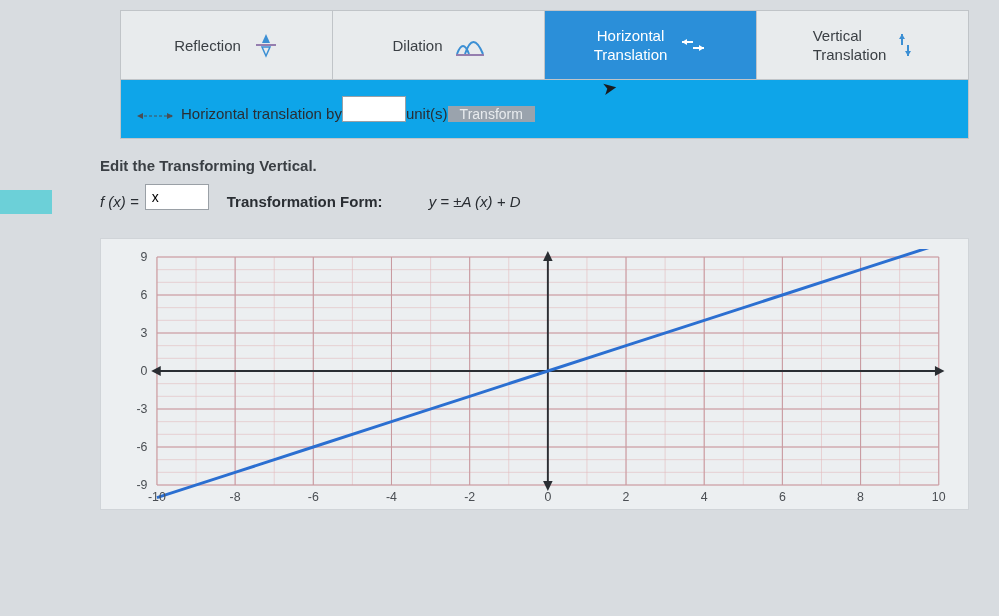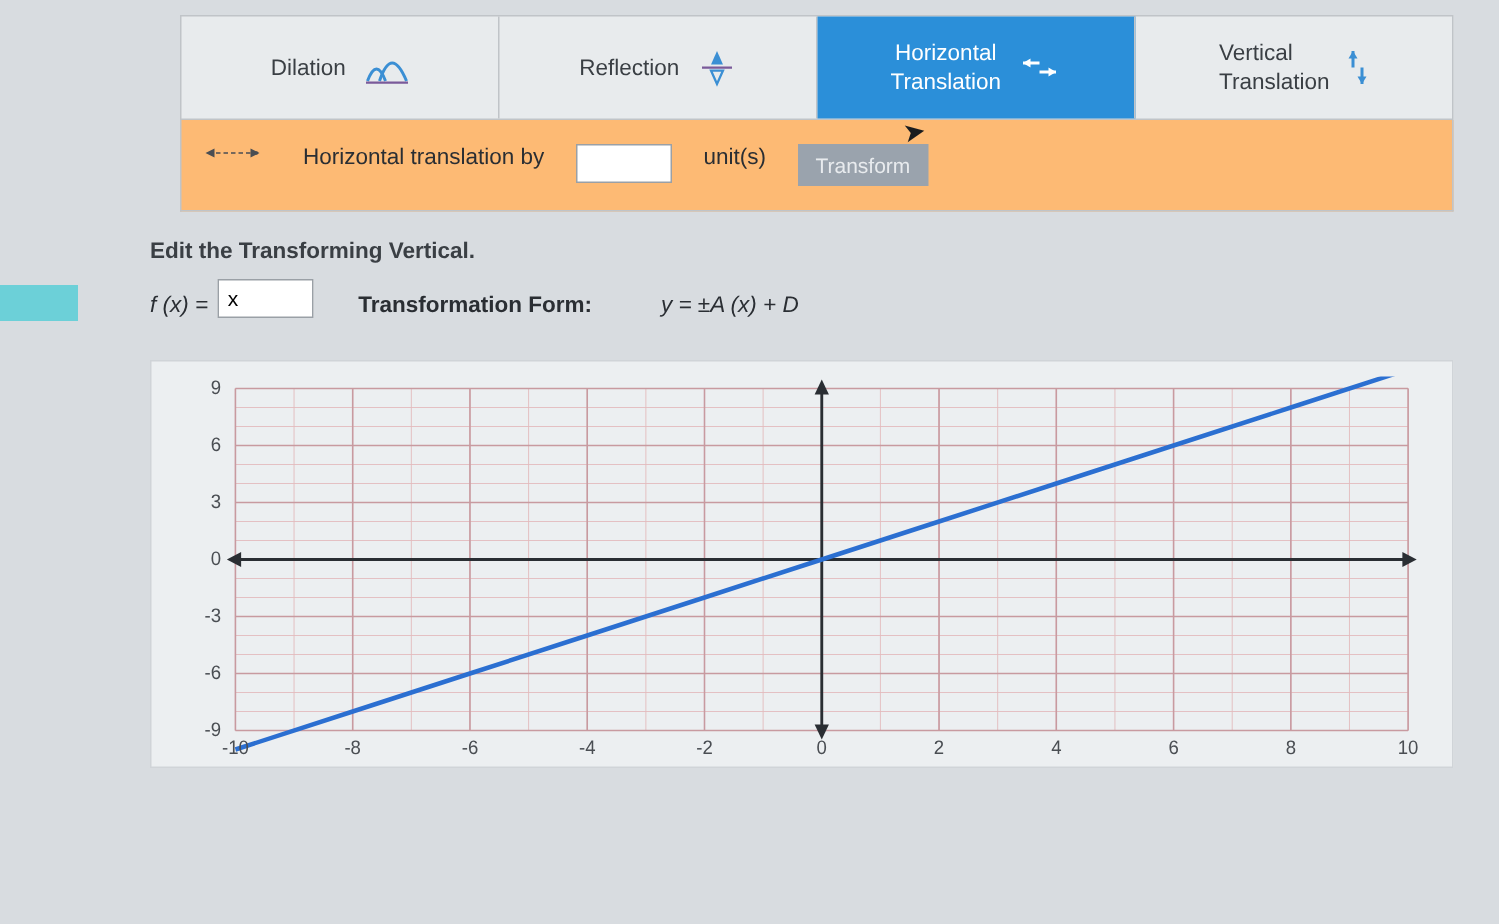--- a/index.html
+++ b/index.html
@@ -40,42 +40,42 @@
       cursor: pointer;
     }
     .tab:last-child { border-right: none; }
     .tab.active {
       background: #2b8fd9;
       color: #fff;
     }
     .tab-icon { display: inline-flex; }
     .control-row {
       display: flex;
-      align-items: flex-start;
-      gap: 21px;
+      align-items: flex-end;
+      gap: 0;
       border: 1px solid #c0c4c8;
       border-top: none;
-      background: #fdba74;
+      background: #0ea5e9;
       margin-left: 60px;
       margin-right: 10px;
       padding: 16px 14px;
       color: #2a2e33;
       font-size: 15px;
     }
     .h-arrow-icon { display: inline-flex; margin-right: 6px; }
     .num-input {
       width: 64px;
       height: 26px;
       border: 1px solid #9aa0a6;
       background: #fff;
       padding: 2px 6px;
       font-size: 14px;
     }
     .transform-btn {
-      height: 28px;
+      height: 16px;
       padding: 0 12px;
       background: #9aa3ad;
       color: #e8ebee;
       border: none;
       font-size: 14px;
       cursor: pointer;
     }
     .edit-section {
       margin-top: 18px;
       margin-left: 40px;
@@ -97,21 +97,21 @@
     .fx-input {
       width: 64px;
       height: 26px;
       border: 1px solid #9aa0a6;
       background: #fff;
       padding: 2px 6px;
       font-size: 14px;
       font-style: normal;
     }
     .trans-form-label {
-      margin-left: 24px;
+      margin-left: 12px;
       font-weight: 600;
       font-style: normal;
     }
     .trans-form-eq {
       font-style: italic;
       font-weight: 400;
       margin-left: 40px;
     }
     .chart-wrap {
       margin-top: 28px;
@@ -132,36 +132,36 @@
       pointer-events: none;
     }
   </style>
 </head>
 <body>
 
 <div class="sidebar-accent"></div>
 
 <div class="tabs-row">
   <div class="tab">
+    <span>Reflection</span>
+    <span class="tab-icon">
+      <svg width="26" height="26" viewBox="0 0 26 26">
+        <line x1="3" y1="13" x2="23" y2="13" stroke="#7a5a9a" stroke-width="1.5"></line>
+        <polygon points="13,2 9,11 17,11" fill="#3b8fd4"></polygon>
+        <polygon points="13,24 9,15 17,15" fill="none" stroke="#3b8fd4" stroke-width="1.5"></polygon>
+      </svg>
+    </span>
+  </div>
+  <div class="tab">
     <span>Dilation</span>
     <span class="tab-icon">
       <svg width="30" height="26" viewBox="0 0 30 26">
         <path d="M2 22 Q8 6 14 22" fill="none" stroke="#3b8fd4" stroke-width="2"></path>
         <path d="M10 22 Q18 -2 28 22" fill="none" stroke="#3b8fd4" stroke-width="2"></path>
         <line x1="1" y1="23" x2="29" y2="23" stroke="#7a5a9a" stroke-width="1.5"></line>
-      </svg>
-    </span>
-  </div>
-  <div class="tab">
-    <span>Reflection</span>
-    <span class="tab-icon">
-      <svg width="26" height="26" viewBox="0 0 26 26">
-        <line x1="3" y1="13" x2="23" y2="13" stroke="#7a5a9a" stroke-width="1.5"></line>
-        <polygon points="13,2 9,11 17,11" fill="#3b8fd4"></polygon>
-        <polygon points="13,24 9,15 17,15" fill="none" stroke="#3b8fd4" stroke-width="1.5"></polygon>
       </svg>
     </span>
   </div>
   <div class="tab active">
     <span style="text-align:center; line-height:1.3;">
       <span>Horizontal</span><br>
       <span>Translation</span>
     </span>
     <span class="tab-icon">
       <svg width="28" height="14" viewBox="0 0 28 14">

